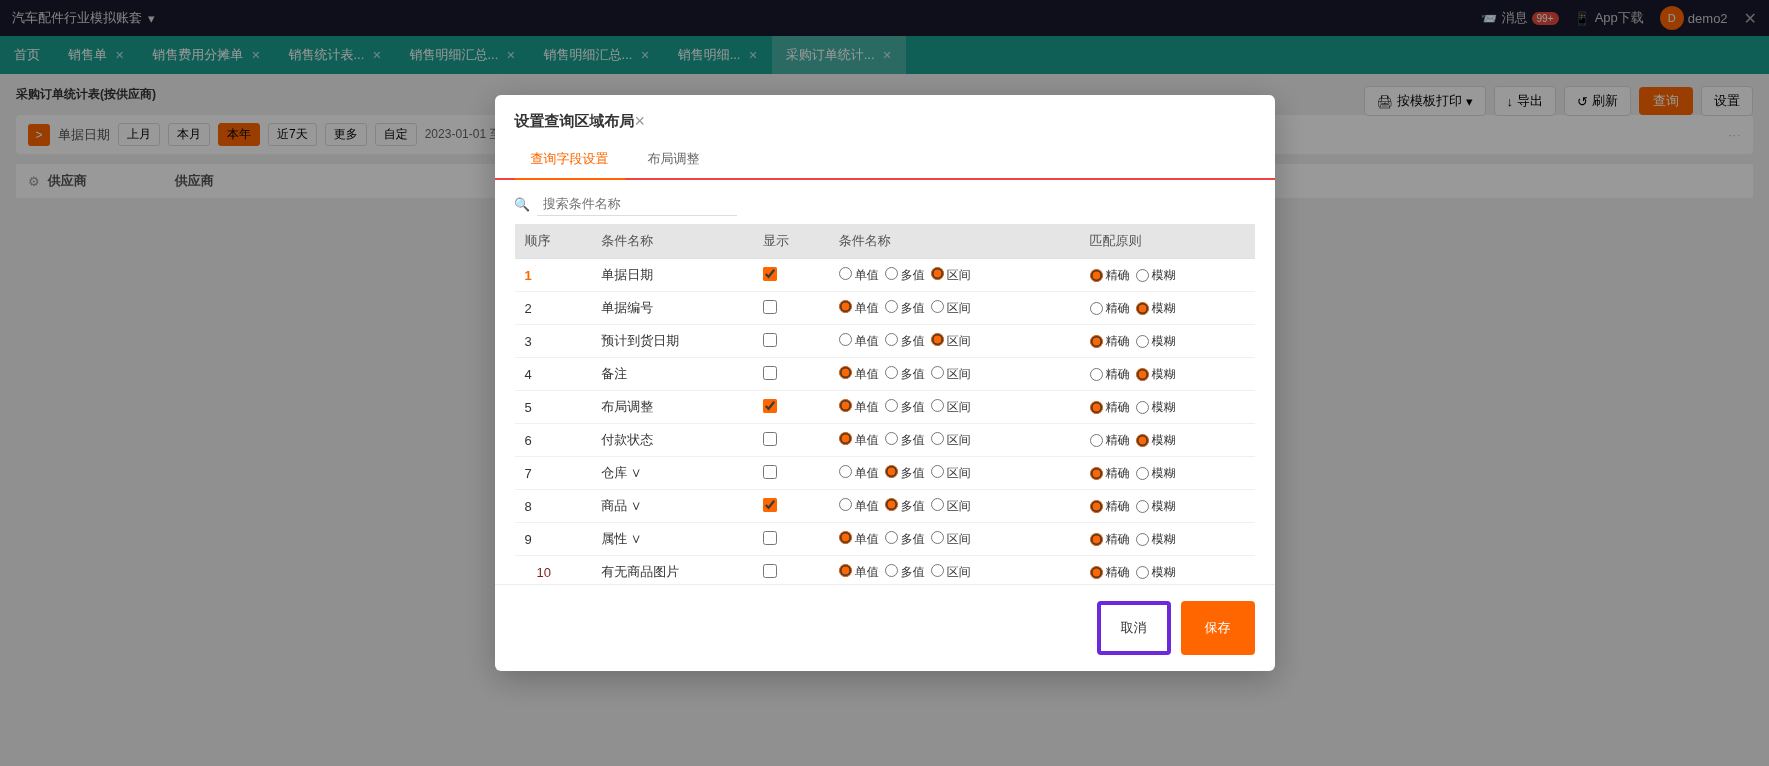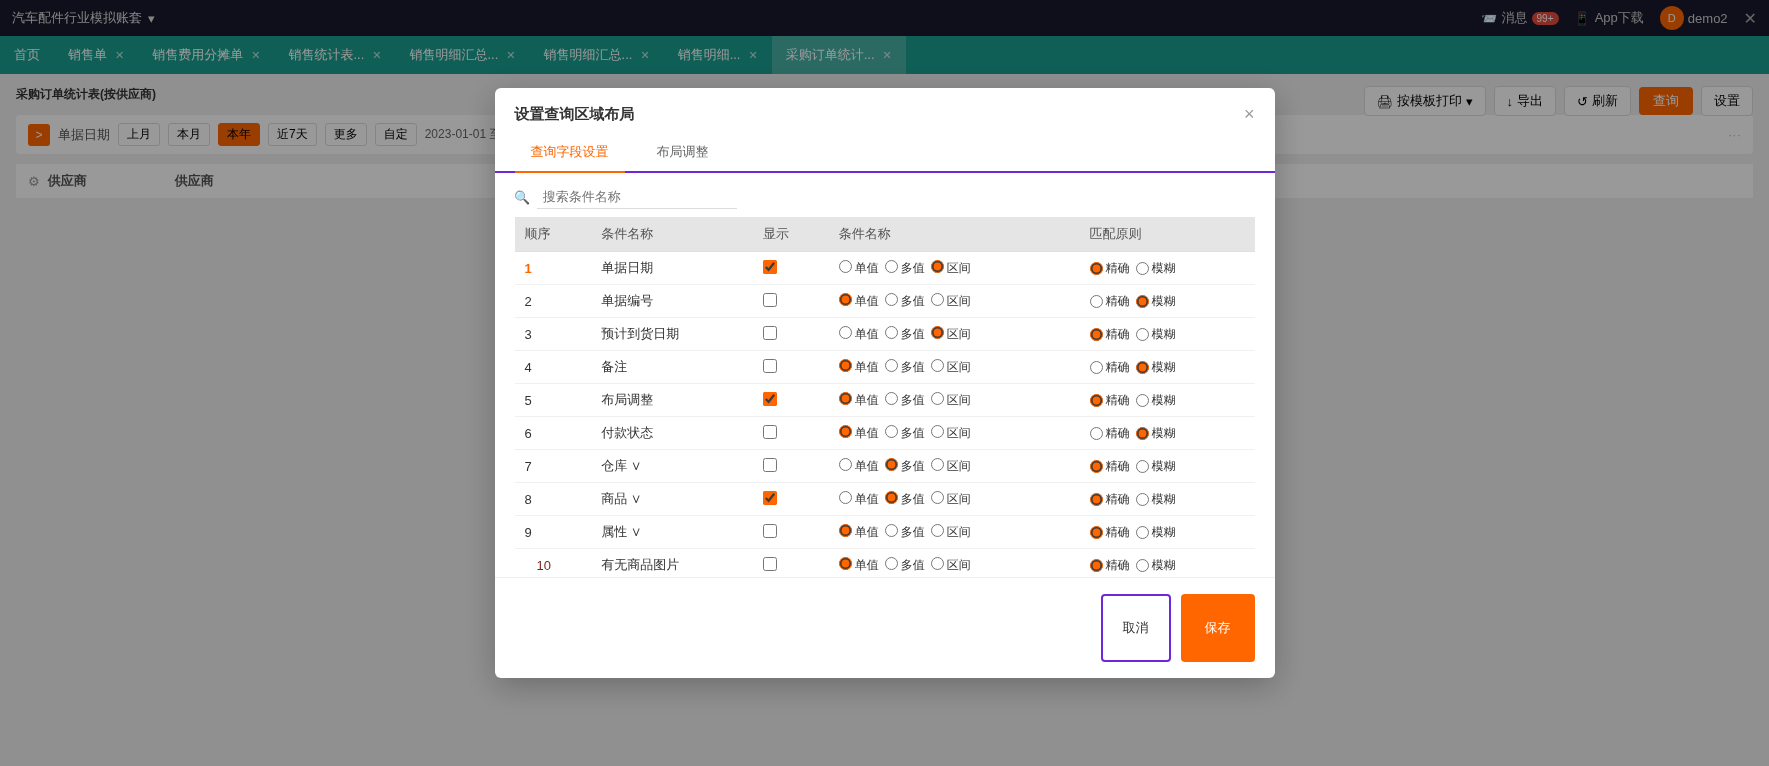--- a/index.html
+++ b/index.html
@@ -118,33 +118,32 @@
       border-radius: 6px;
       width: 780px;
       max-height: 680px;
       box-shadow: 0 8px 32px rgba(0,0,0,0.25);
       display: flex;
       flex-direction: column;
     }
     .dialog-header {
       display: flex;
       align-items: center;
-      justify-content: space-between;
       padding: 16px 20px 0 20px;
       border-bottom: none;
     }
     .dialog-title { font-size: 15px; font-weight: bold; color: #333; }
     .dialog-close { background: none; border: none; font-size: 18px; color: #999; cursor: pointer; }
 
     
     .dialog-tabs {
       display: flex;
       padding: 12px 20px 0 20px;
-      border-bottom: 2px solid #6d28d9;
-      gap: 16px;
+      border-bottom: 2px solid #ef4444;
+      gap: 7px;
     }
     .dialog-tab {
       padding: 6px 16px 10px 16px;
       cursor: pointer;
       font-size: 13px;
       color: #666;
       border-bottom: 2px solid transparent;
       margin-bottom: -2px;
     }
     .dialog-tab.active { color: #f60; border-bottom: 2px solid #f60; }
@@ -206,22 +205,22 @@
 
     
     .dialog-footer {
       padding: 16px 20px;
       display: flex;
       justify-content: flex-end;
       gap: 10px;
       border-top: 1px solid #eee;
     }
     .btn-cancel {
-      padding: 23px 20px;
-      border: 2px solid #6d28d9;
+      padding: 14px 20px;
+      border: 4px solid #6d28d9;
       background: white;
       border-radius: 4px;
       cursor: pointer;
       font-size: 13px;
       color: #333;
     }
     .btn-save {
       padding: 7px 24px;
       background: #f60;
       color: white;

